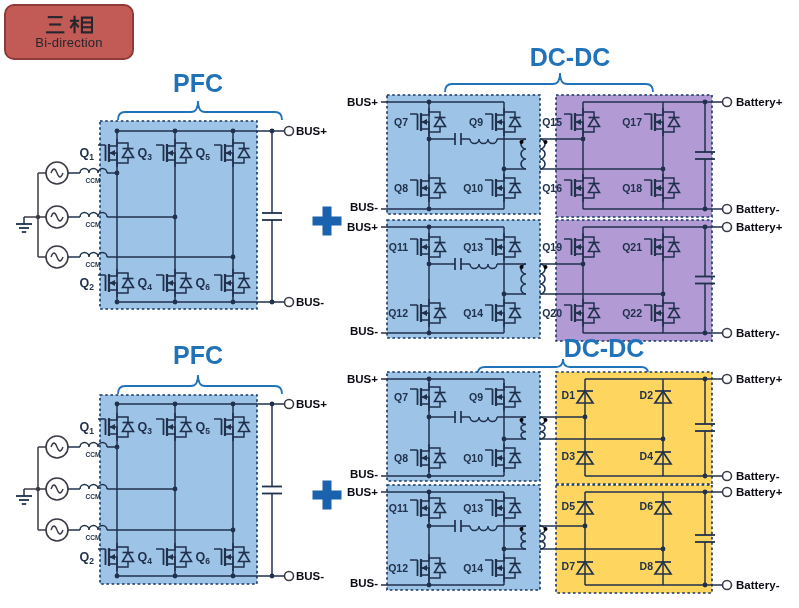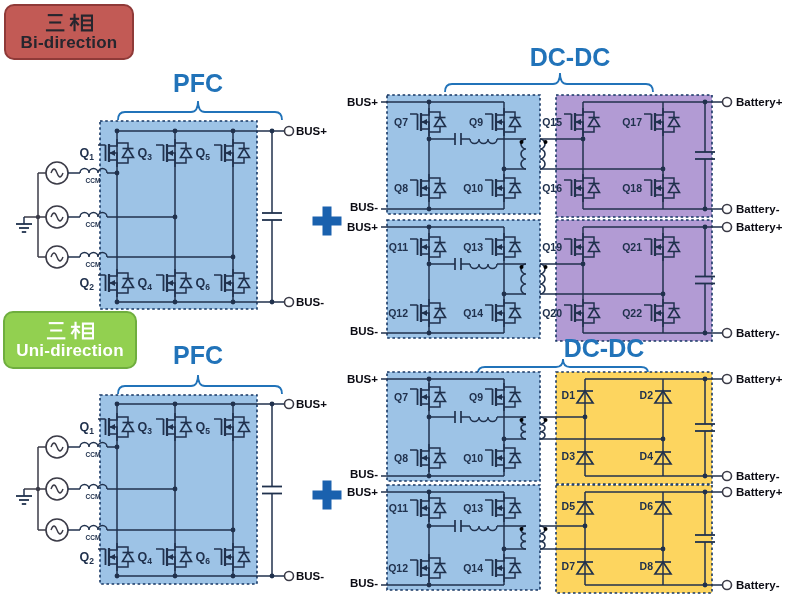--- a/index.html
+++ b/index.html
@@ -3,21 +3,21 @@
 <meta charset="utf-8">
 <style>
   html,body{margin:0;padding:0;background:#ffffff;}
   .canvas{position:relative;width:799px;height:608px;background:#fff;overflow:hidden;
           font-family:"Liberation Sans", sans-serif;}
   #diagram{position:absolute;left:0;top:0;}
   .badge{position:absolute;z-index:2;display:flex;flex-direction:column;align-items:center;
          justify-content:center;border-radius:10px;line-height:1.1;}
   .badge-bi{left:4px;top:4px;width:126px;height:52px;background:#c25a55;border:2px solid #8f3a38;}
   .badge-uni{left:3px;top:311px;width:130px;height:54px;background:#92d050;border:2px solid #6fae3e;}
-  .badge-line2{font-size:17px;font-weight:700;letter-spacing:0.2px;}
+  .badge-line2{font-size:13px;font-weight:400;letter-spacing:0.2px;}
   .badge-bi .badge-line2{color:#26262e;}
   .badge-uni .badge-line2{color:#ffffff;}
   .cjk{display:block;margin-bottom:1px;}
 </style>
 </head>
 <body>
 
 <div class="canvas">
 
   <div class="badge badge-bi">
@@ -29,35 +29,20 @@
         <path d="M27 7 H37" stroke="#26262e" stroke-width="2.3" fill="none"></path>
         <path d="M31.5 9 L27.5 15" stroke="#26262e" stroke-width="2.3" fill="none"></path>
         <path d="M32.5 9 L36.5 14" stroke="#26262e" stroke-width="2.3" fill="none"></path>
         <path d="M40 3.5 H51 V19.5 H40 Z" stroke="#26262e" stroke-width="2.3" fill="none"></path>
         <path d="M40 8.8 H51" stroke="#26262e" stroke-width="2.3" fill="none"></path>
         <path d="M40 14 H51" stroke="#26262e" stroke-width="2.3" fill="none"></path>
       </svg>
     <div class="badge-line2">Bi-direction</div>
   </div>
 
-  <div class="badge badge-uni">
-    <svg class="cjk" id="cjk-uni" width="48" height="21" viewBox="0 0 52 22">
-        <path d="M3 3 H19" stroke="#ffffff" stroke-width="2.3" fill="none"></path>
-        <path d="M4.5 11 H17.5" stroke="#ffffff" stroke-width="2.3" fill="none"></path>
-        <path d="M1 19.5 H21" stroke="#ffffff" stroke-width="2.3" fill="none"></path>
-        <path d="M32 1.5 V20.5" stroke="#ffffff" stroke-width="2.3" fill="none"></path>
-        <path d="M27 7 H37" stroke="#ffffff" stroke-width="2.3" fill="none"></path>
-        <path d="M31.5 9 L27.5 15" stroke="#ffffff" stroke-width="2.3" fill="none"></path>
-        <path d="M32.5 9 L36.5 14" stroke="#ffffff" stroke-width="2.3" fill="none"></path>
-        <path d="M40 3.5 H51 V19.5 H40 Z" stroke="#ffffff" stroke-width="2.3" fill="none"></path>
-        <path d="M40 8.8 H51" stroke="#ffffff" stroke-width="2.3" fill="none"></path>
-        <path d="M40 14 H51" stroke="#ffffff" stroke-width="2.3" fill="none"></path>
-      </svg>
-    <div class="badge-line2">Uni-direction</div>
-  </div>
 
   <svg id="diagram" width="799" height="608" viewBox="0 0 799 608">
       <g>
         <text x="198" y="92" fill="#2173b9" font-size="25" font-weight="bold" text-anchor="middle" font-family="&quot;Liberation Sans&quot;, sans-serif">PFC</text>
         <g>
           <path d="M 118 120 Q 118 112 125 112 L 191 112 Q 198 112 198 101 Q 198 112 205 112 L 275 112 Q 282 112 282 120" stroke="#2173b9" stroke-width="1.8" fill="none"></path>
         </g>
         <rect x="100" y="121" width="157" height="188" fill="#9dc3e6" stroke="#173764" stroke-width="1.6" stroke-dasharray="2.6 2.6"></rect>
         <line x1="117" y1="131" x2="284.5" y2="131" stroke="#20314d" stroke-width="1.5"></line>
         <line x1="117" y1="302" x2="284.5" y2="302" stroke="#20314d" stroke-width="1.5"></line>

